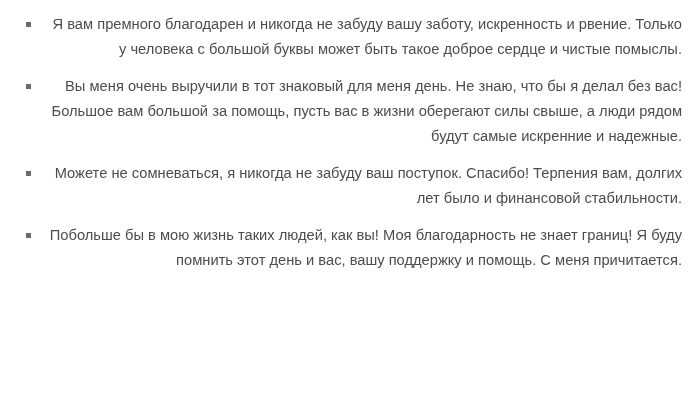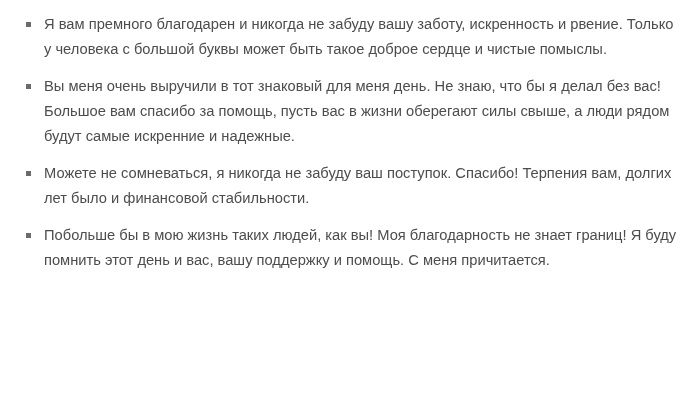--- a/index.html
+++ b/index.html
@@ -25,21 +25,21 @@
     margin: 0;
     padding: 0;
   }
   ul.bullet-list > li {
     position: relative;
     padding-left: 26px;
     margin: 0 0 12px 0;
     font-size: 14.7px;
     line-height: 25px;
     color: #4d4d4d;
-    text-align: left;
+    text-align: right;
   }
   ul.bullet-list > li:last-child {
     margin-bottom: 16px;
   }
   ul.bullet-list > li .marker {
     position: absolute;
     left: 8px;
     top: 10px;
     width: 5px;
     height: 5px;
@@ -54,21 +54,21 @@
 <body>
 
 <div class="page">
   <ul class="bullet-list">
     <li>
       <span class="marker"></span>
       <span class="item-text">Я вам премного благодарен и никогда не забуду вашу заботу, искренность и рвение. Только у человека с большой буквы может быть такое доброе сердце и чистые помыслы.</span>
     </li>
     <li>
       <span class="marker"></span>
-      <span class="item-text">Вы меня очень выручили в тот знаковый для меня день. Не знаю, что бы я делал без вас! Большое вам спасибо за помощь, пусть вас в жизни оберегают силы свыше, а люди рядом будут самые искренние и надежные.</span>
+      <span class="item-text">Вы меня очень выручили в тот знаковый для меня день. Не знаю, что бы я делал без вас! Большое вам большой за помощь, пусть вас в жизни оберегают силы свыше, а люди рядом будут самые искренние и надежные.</span>
     </li>
     <li>
       <span class="marker"></span>
       <span class="item-text">Можете не сомневаться, я никогда не забуду ваш поступок. Спасибо! Терпения вам, долгих лет было и финансовой стабильности.</span>
     </li>
     <li>
       <span class="marker"></span>
       <span class="item-text">Побольше бы в мою жизнь таких людей, как вы! Моя благодарность не знает границ! Я буду помнить этот день и вас, вашу поддержку и помощь. С меня причитается.</span>
     </li>
   </ul>

